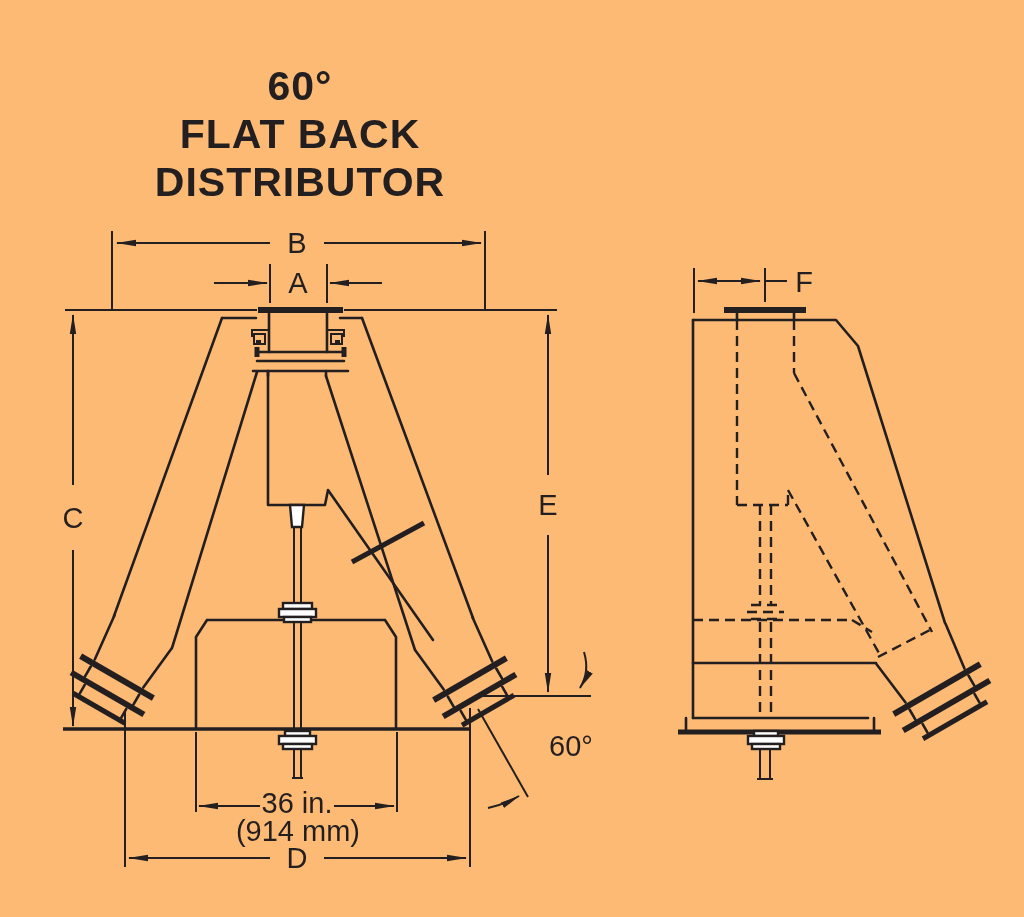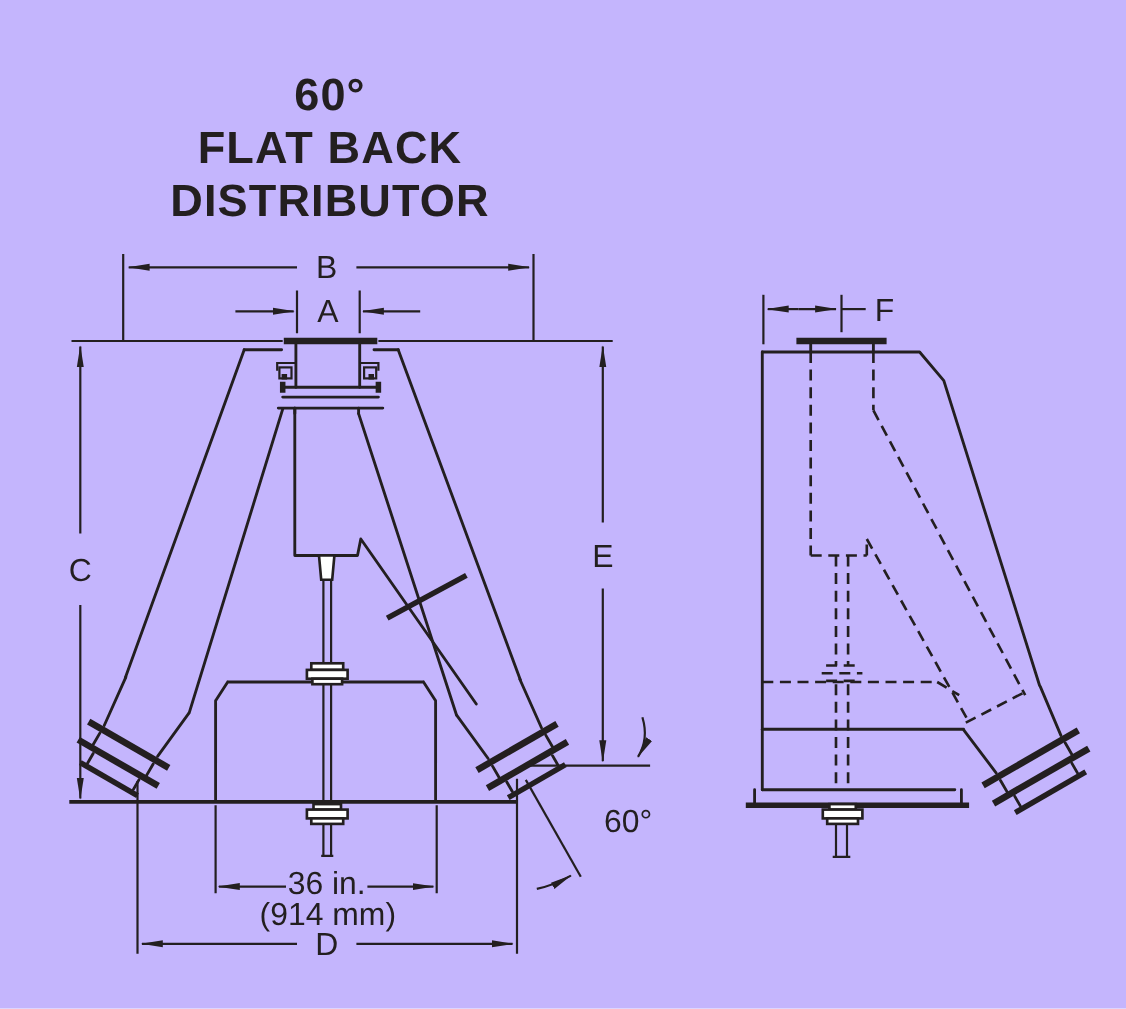--- a/index.html
+++ b/index.html
@@ -1,16 +1,16 @@
 <!DOCTYPE html>
 <html><head>
 <meta charset="utf-8">
 <style>
   html,body{margin:0;padding:0;background:#ffffff;}
-  .page{position:relative;width:1024px;height:917px;background:#c4b5fd;overflow:hidden;
+  .page{position:relative;width:1024px;height:917px;background:#fdba74;overflow:hidden;
         font-family:"Liberation Sans", sans-serif;}
   svg{position:absolute;left:0;top:0;}
   .title-text{font-family:"Liberation Sans", sans-serif;font-weight:bold;font-size:41px;
               letter-spacing:1px;fill:#231f20;}
   .dim-text{font-family:"Liberation Sans", sans-serif;font-weight:normal;font-size:29px;fill:#231f20;}
   .ln{stroke:#231f20;fill:none;stroke-width:2.6;stroke-linecap:round;stroke-linejoin:round;}
   .thin{stroke:#231f20;fill:none;stroke-width:2;stroke-linecap:butt;}
   .thick{stroke:#231f20;fill:none;stroke-width:6;stroke-linecap:butt;}
   .thick5{stroke:#231f20;fill:none;stroke-width:5;stroke-linecap:butt;}
   .base{stroke:#231f20;fill:none;stroke-width:3.4;stroke-linecap:butt;}

